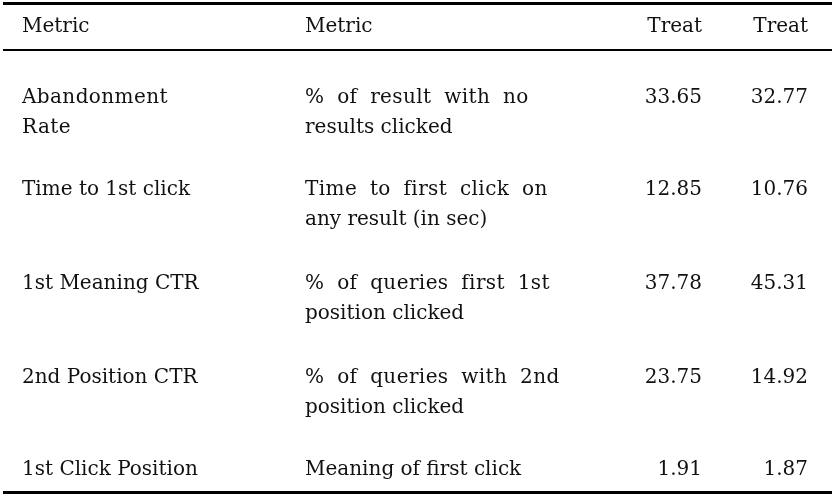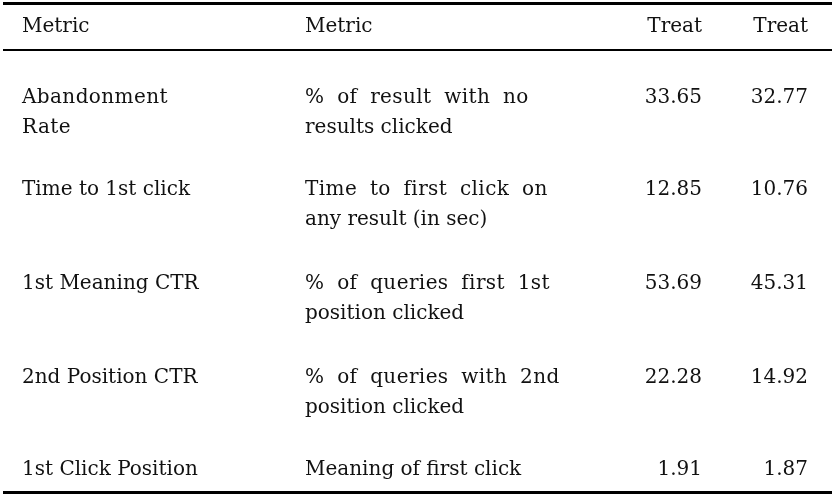--- a/index.html
+++ b/index.html
@@ -45,29 +45,29 @@
     <div class="cell c-meaning justify" style="top:173px">Time to first click on</div>
     <div class="cell c-meaning" style="top:203px">any result (in sec)</div>
     <div class="cell c-contr" style="top:173px">12.85</div>
     <div class="cell c-treat" style="top:173px">10.76</div>
   </div>
 
   <div>
     <div class="cell c-metric" style="top:267px">1st Meaning CTR</div>
     <div class="cell c-meaning justify" style="top:267px">% of queries first 1st</div>
     <div class="cell c-meaning" style="top:297px">position clicked</div>
-    <div class="cell c-contr" style="top:267px">53.69</div>
+    <div class="cell c-contr" style="top:267px">37.78</div>
     <div class="cell c-treat" style="top:267px">45.31</div>
   </div>
 
   <div>
     <div class="cell c-metric" style="top:361px">2nd Position CTR</div>
     <div class="cell c-meaning justify" style="top:361px">% of queries with 2nd</div>
     <div class="cell c-meaning" style="top:391px">position clicked</div>
-    <div class="cell c-contr" style="top:361px">22.28</div>
+    <div class="cell c-contr" style="top:361px">23.75</div>
     <div class="cell c-treat" style="top:361px">14.92</div>
   </div>
 
   <div>
     <div class="cell c-metric" style="top:453px">1st Click Position</div>
     <div class="cell c-meaning" style="top:453px">Meaning of first click</div>
     <div class="cell c-contr" style="top:453px">1.91</div>
     <div class="cell c-treat" style="top:453px">1.87</div>
   </div>
 

